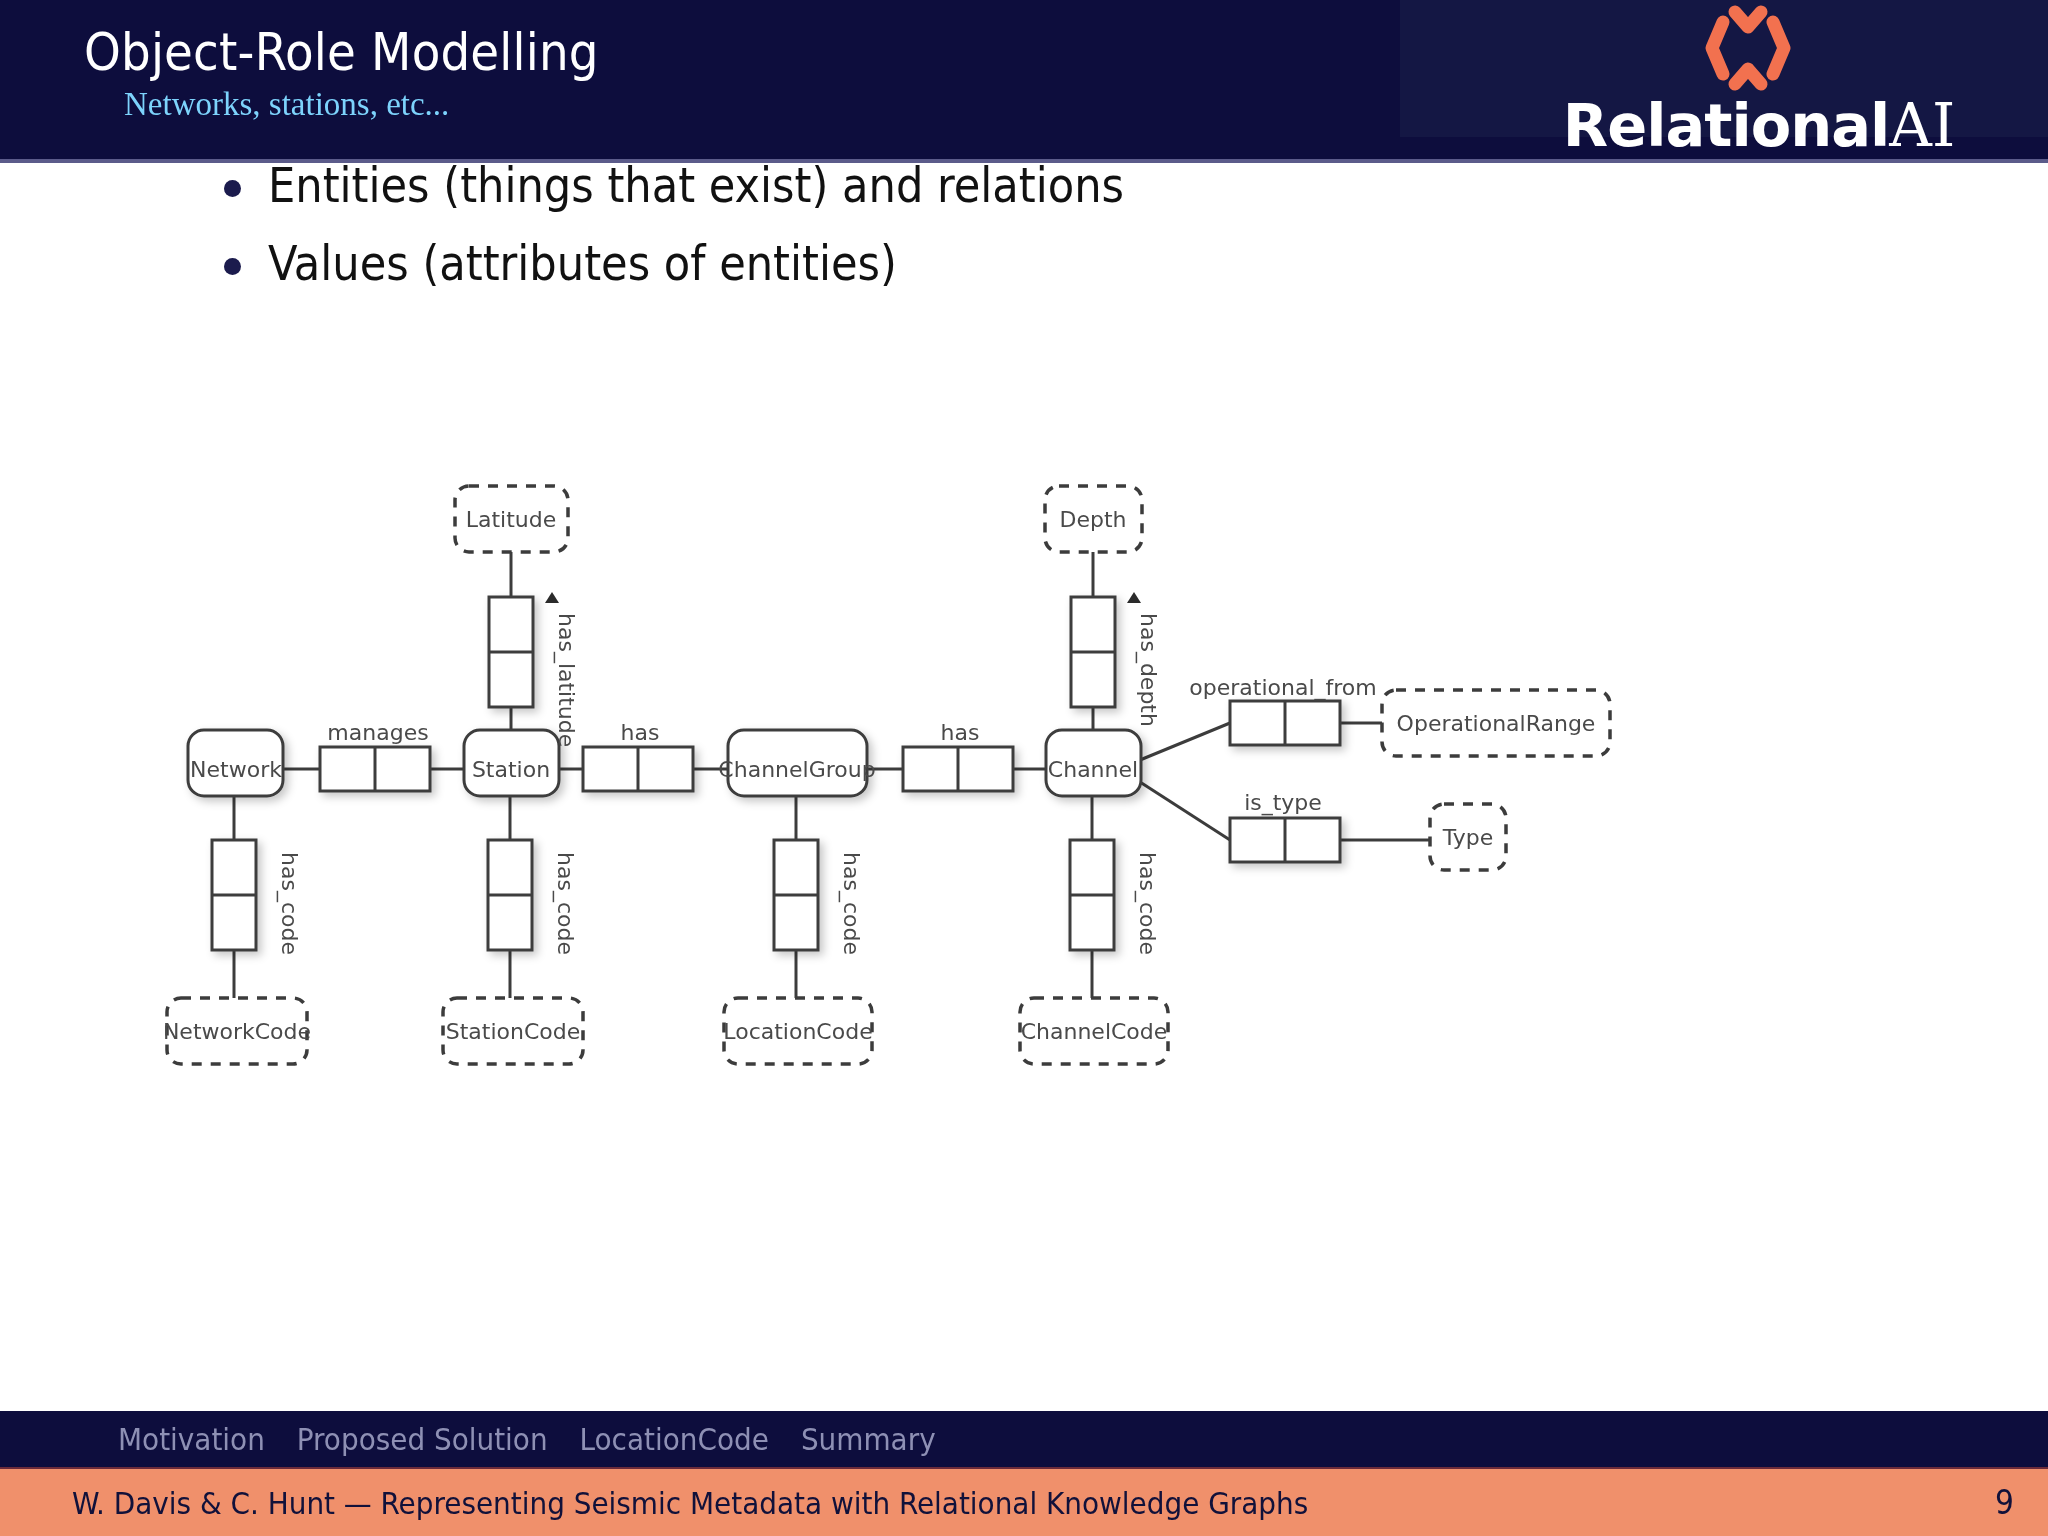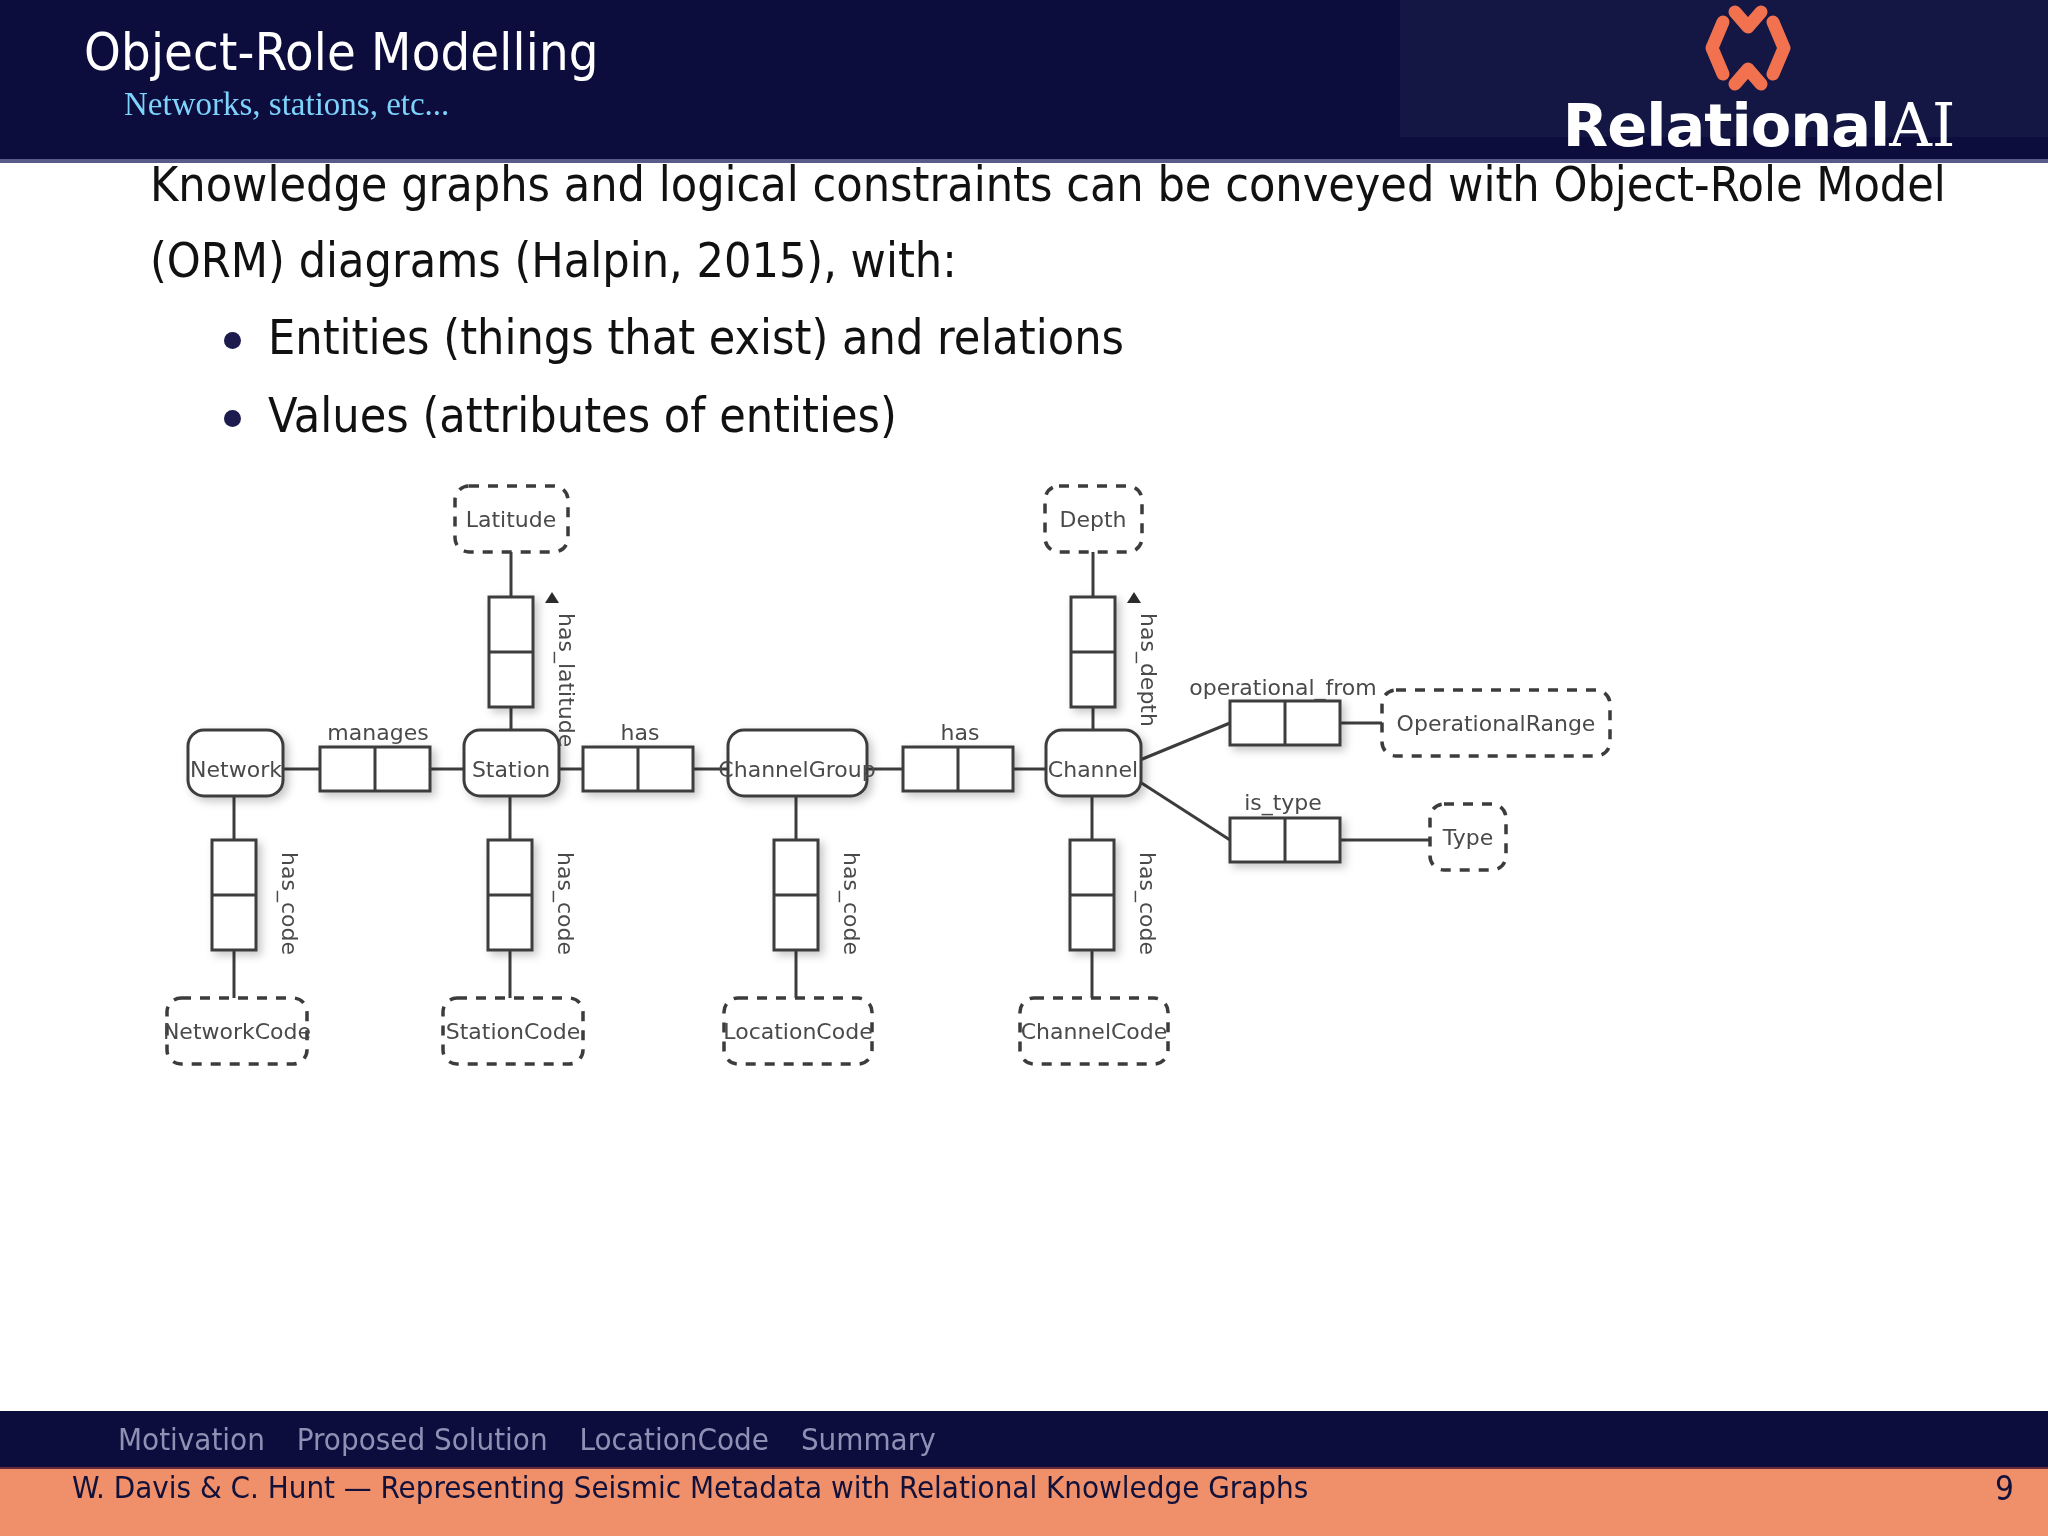--- a/index.html
+++ b/index.html
@@ -70,21 +70,21 @@
     box-sizing:border-box;padding-left:118px;
   }
   #nav .nav-item{
     color:#8e90b4;font-size:31px;margin-right:32px;white-space:nowrap;
     font-family:"DejaVu Sans Condensed","Liberation Sans",sans-serif;
   }
   #nav .nav-item.active{color:#ffffff;}
   #footer{
     position:absolute;left:0;bottom:0;width:2048px;height:69px;
     background:#f0906b;border-top:2px solid #6b2a3a;
-    display:flex;box-sizing:border-box;
+    display:flex;align-items:center;box-sizing:border-box;
     padding:0 34px 0 72px;
   }
   #footer .cite{
     color:#11113a;font-size:31px;white-space:nowrap;
     font-family:"DejaVu Sans Condensed","Liberation Sans",sans-serif;
   }
   #footer .pageno{
     margin-left:auto;color:#11113a;font-size:33px;
     font-family:"DejaVu Sans Condensed","Liberation Sans",sans-serif;
   }
@@ -106,21 +106,20 @@
       </g>
     </svg>
     <div id="logo-text">
       <span class="b">Relational</span><span class="ai">AI</span>
     </div>
   </div>
   <div class="bar-accent"></div>
 </div>
 
 <div id="body-text">
-  <div class="para">Knowledge graphs and logical constraints can be conveyed with Object-Role Model (ORM) diagrams (Halpin, 2015), with:</div>
   <ul class="bullets">
     <li><span class="dot"></span><span>Entities (things that exist) and relations</span></li>
     <li><span class="dot"></span><span>Values (attributes of entities)</span></li>
   </ul>
 </div>
 
 <div id="diagram">
 <svg width="2048" height="1000" viewBox="0 0 2048 1000" xmlns="http://www.w3.org/2000/svg">
   <defs>
     <filter id="sh" x="-40%" y="-40%" width="200%" height="200%">

